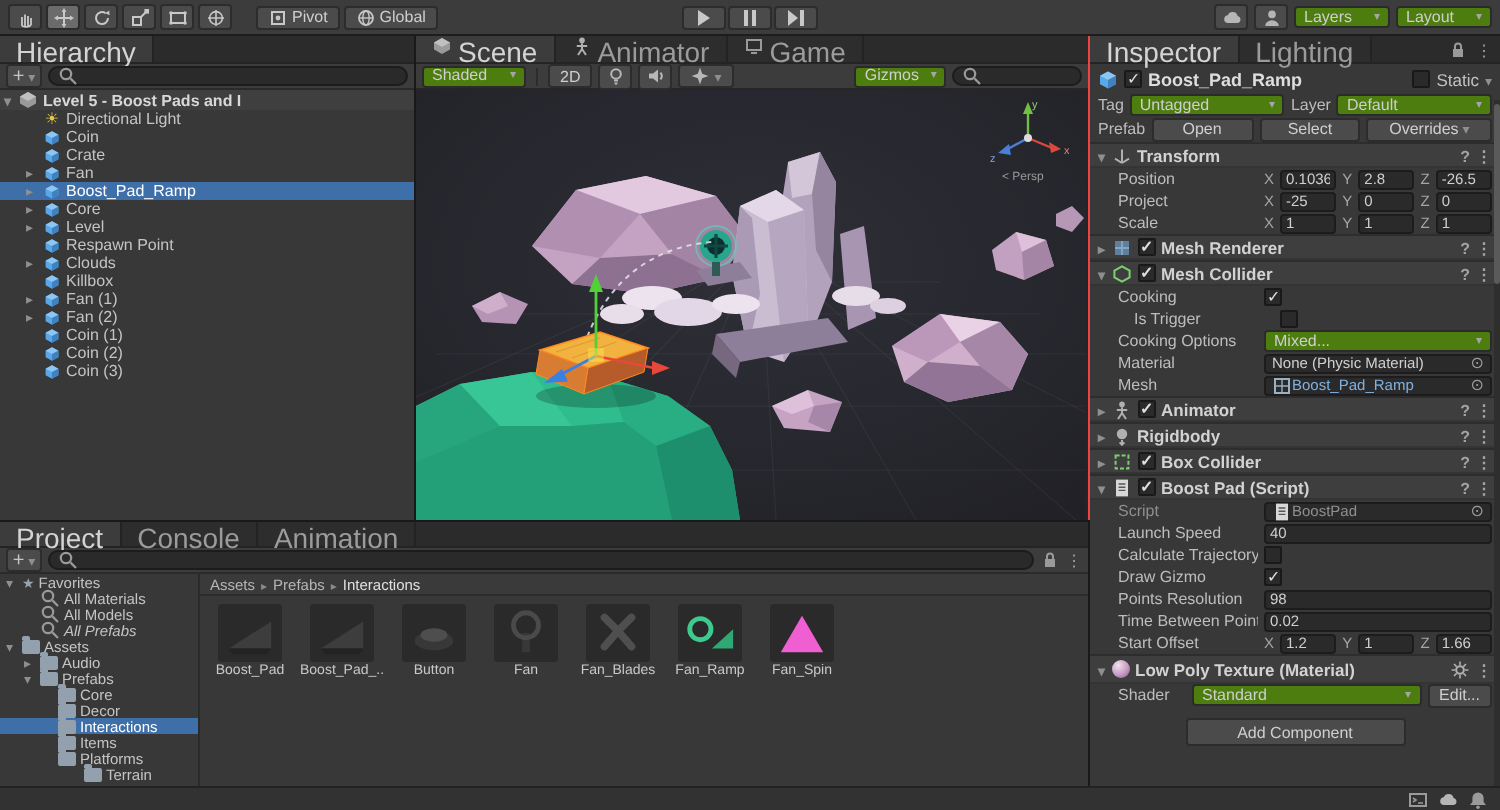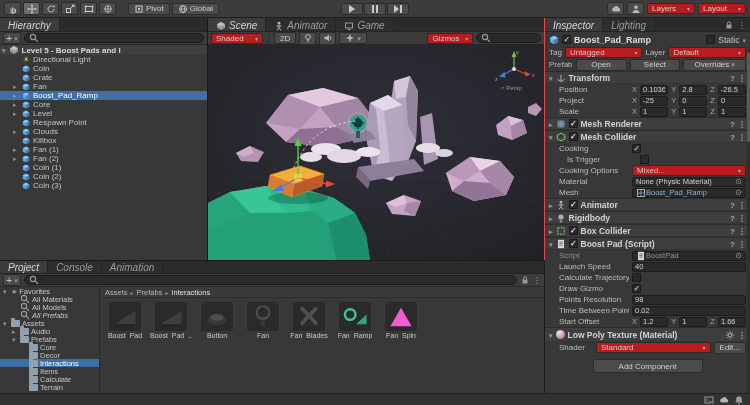--- a/index.html
+++ b/index.html
@@ -2,31 +2,31 @@
 <html><head>
 <meta charset="utf-8">
 <style>
   * { box-sizing: border-box; margin: 0; padding: 0; }
   body { background:#1e1e1e; font-family:"Liberation Sans", sans-serif; }
   .root { position:relative; width:750px; height:405px; background:#383838; overflow:hidden;
           color:#c2c2c2; font-size:8.5px; }
 
   
   .tabs { height:14px; background:#2b2b2b; display:flex; align-items:stretch; border-bottom:1px solid #242424;}
-  .tab  { padding:0 8px; display:flex; align-items:flex-end; gap:3px; background:#2d2d2d; color:#9b9b9b;
-          font-size:10px; border-right:1px solid #232323;font-style:italic; }
+  .tab  { padding:0 8px; display:flex; align-items:flex-start; gap:3px; background:#2d2d2d; color:#9b9b9b;
+          font-size:14px; border-right:1px solid #232323; }
   .tab.active { background:#3c3c3c; color:#d4d4d4; }
   .tabspacer { flex:1; display:flex; align-items:center; justify-content:flex-end; gap:4px; padding-right:4px;}
   .btn { background:#4b4b4b; border:1px solid #2c2c2c; border-radius:2px; color:#cfcfcf;
          display:inline-flex; align-items:center; justify-content:center; gap:2px;
          height:12px; padding:0 5px; font-size:8px; }
   .btn.tool { width:17px; height:13px; padding:0; }
   .btn.tool.active { background:#6b6b6b; }
-  .drop { background:#b91c1c; border:1px solid #2b2b2b; border-radius:2px; height:11px; line-height:10px;
-          padding:0 4px; display:flex; color:#cfcfcf; font-size:8px; min-width:0;}
+  .drop { background:#4d7c0f; border:1px solid #2b2b2b; border-radius:2px; height:11px; line-height:10px;
+          padding:0 4px; display:flex; align-items:center; color:#cfcfcf; font-size:8px; min-width:0;}
   .drop::after { content:"▾"; font-size:6px; color:#a5a5a5; margin-left:auto; padding-left:4px; }
   .field { background:#2a2a2a; border:1px solid #1c1c1c; border-radius:2px; height:10px;
            color:#d0d0d0; font-size:7.5px; padding:0 3px; display:flex; align-items:center; min-width:0;}
   input.vfield { background:#2a2a2a; border:1px solid #1c1c1c; border-radius:2px; height:10px;
            color:#d0d0d0; font-size:7.5px; padding:0 2px; flex:1; min-width:0; outline:none;
            font-family:"Liberation Sans",sans-serif;}
   .search { background:#2a2a2a; border:1px solid #1c1c1c; border-radius:6px; height:10px; flex:1;
             display:flex; align-items:center; gap:2px; padding:0 4px; }
   .cb { width:9px; height:9px; background:#2a2a2a; border:1px solid #191919; border-radius:1px;
         position:relative; flex:none; }
@@ -1032,23 +1032,23 @@
             <span>Interactions</span>
           </div>
           <div class="prow" style="padding-left: 21px;">
             <span class="caret "></span>
             <span class="icon-folder"></span>
             <span>Items</span>
           </div>
           <div class="prow" style="padding-left: 21px;">
             <span class="caret "></span>
             <span class="icon-folder"></span>
-            <span>Calculate</span>
-          </div>
-          <div class="prow" style="padding-left: 21px;">
+            <span>Platforms</span>
+          </div>
+          <div class="prow" style="padding-left: 34px;">
             <span class="caret "></span>
             <span class="icon-folder"></span>
             <span>Terrain</span>
           </div>
         </div>
       <div class="pright">
         <div class="crumbs" id="crumbs">
             <span>Assets</span>
             <span class="crumb-sep"></span>
             <span>Prefabs</span>

